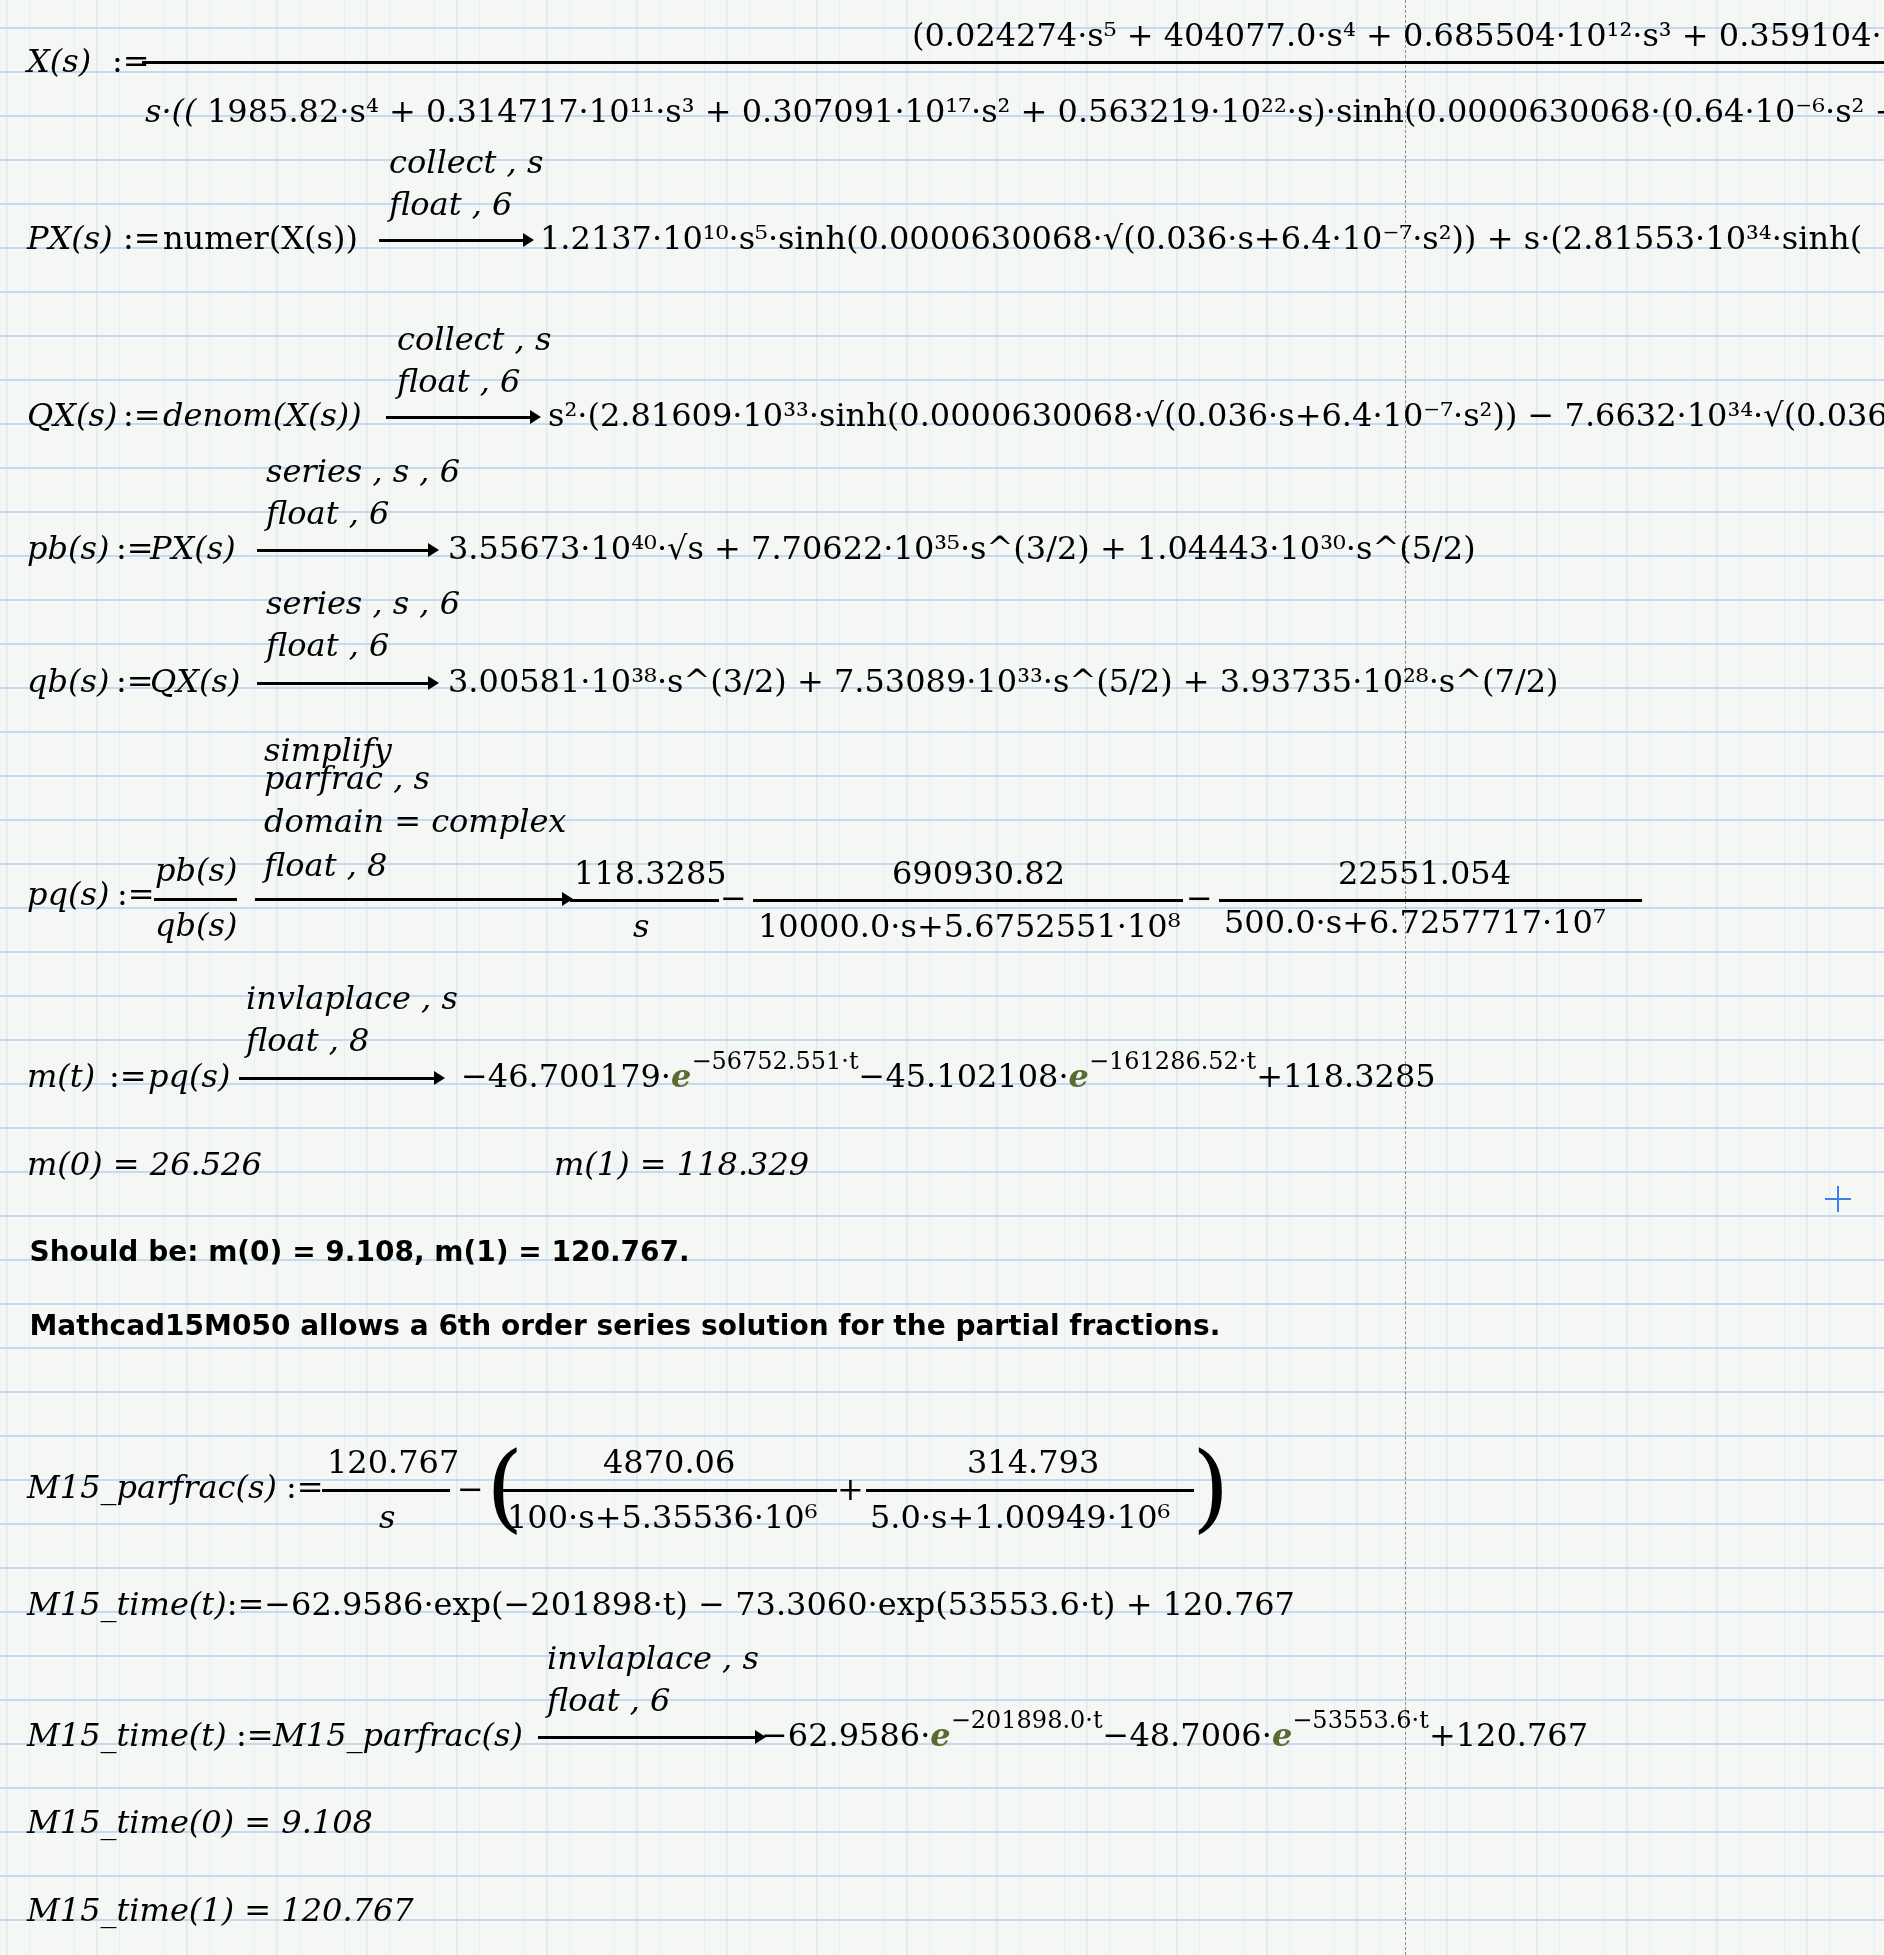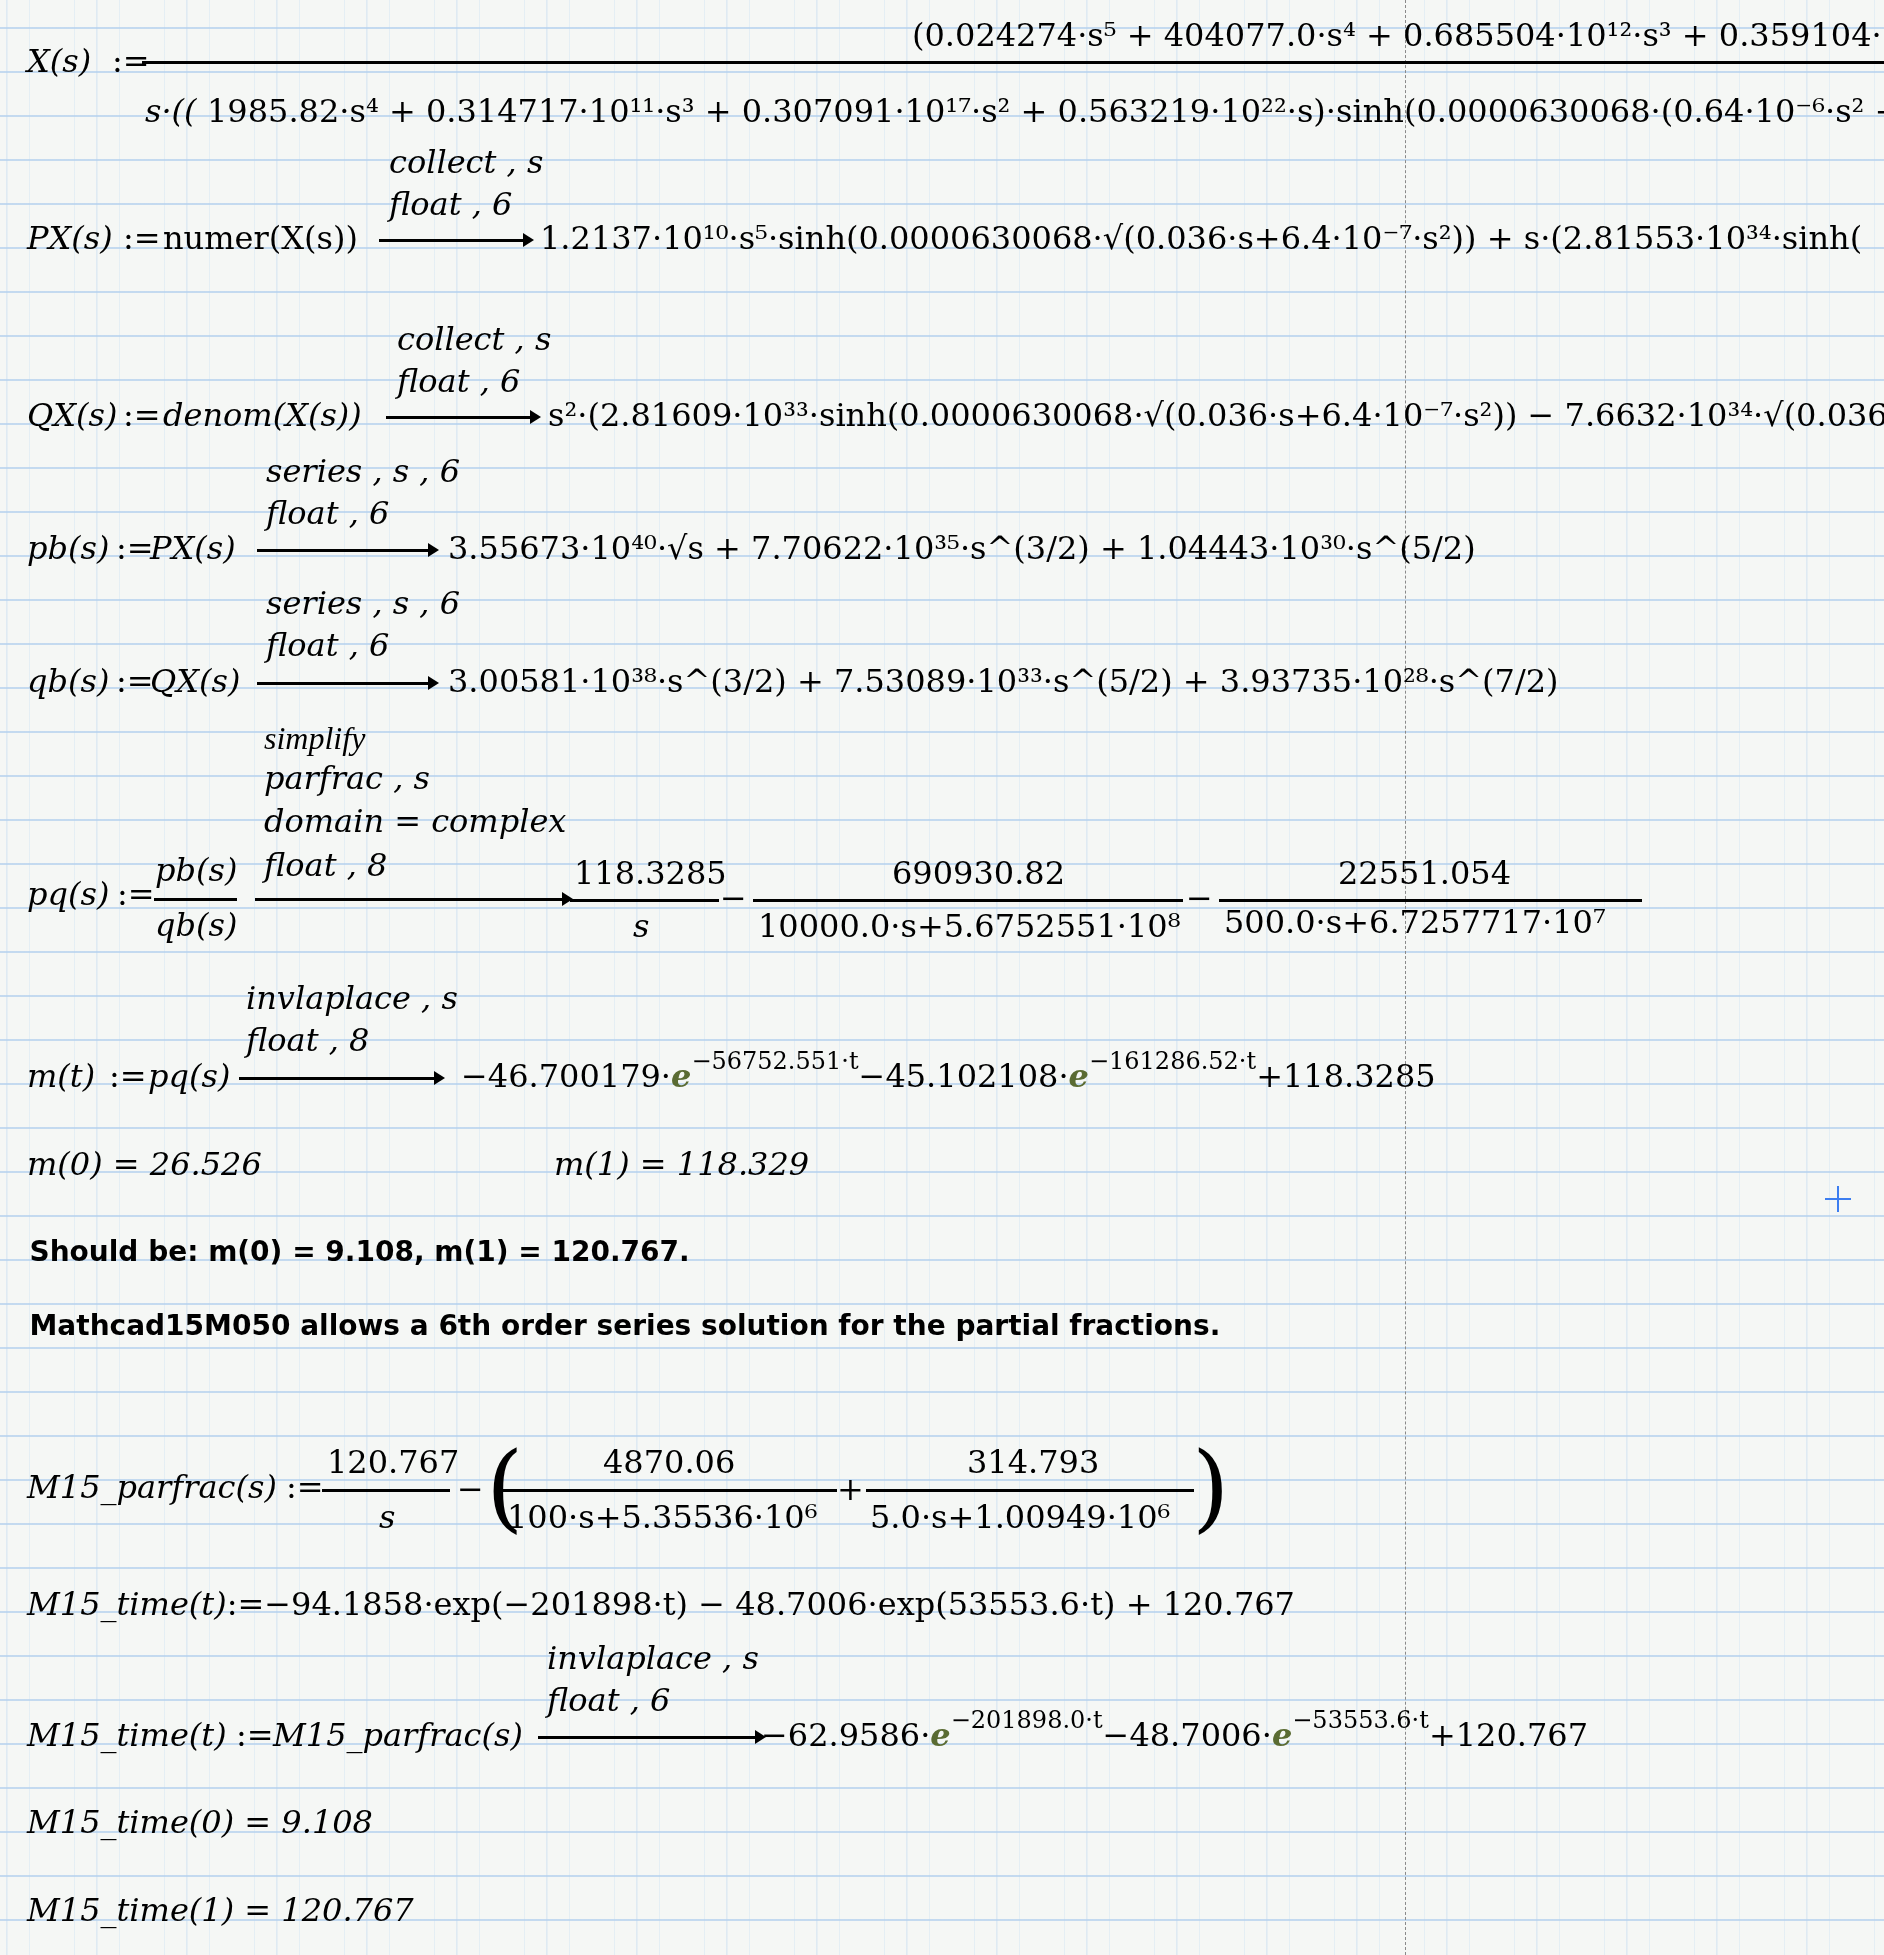--- a/index.html
+++ b/index.html
@@ -85,21 +85,21 @@
   <div class="arrow-line" style="position:absolute; left:230px; top:95px; width:172px;"></div>
   <span style="position:absolute; left:421px; top:78px;">3.00581·10³⁸·s^(3/2) + 7.53089·10³³·s^(5/2) + 3.93735·10²⁸·s^(7/2)</span>
 </div>
 
 <div class="region" style="left:27px; top:718px;">
   <span class="it" style="position:absolute; left:0; top:160px;">pq(s)</span>
   <span style="position:absolute; left:90px; top:160px;">:=</span>
   <span class="it" style="position:absolute; left:128px; top:136px;">pb(s)</span>
   <div style="position:absolute; left:127px; top:180px; width:83px; height:2.6px; background:#000;"></div>
   <span class="it" style="position:absolute; left:128px; top:191px;">qb(s)</span>
-  <span class="it" style="position:absolute; left:237px; top:4px;font-family:Liberation Serif, serif;">simplify</span>
+  <span class="it" style="position:absolute; left:237px; top:16px;">simplify</span>
   <span class="it" style="position:absolute; left:237px; top:44px;">parfrac , s</span>
   <span class="it" style="position:absolute; left:237px; top:87px;">domain = complex</span>
   <span class="it" style="position:absolute; left:237px; top:131px;">float , 8</span>
   <div class="arrow-line" style="position:absolute; left:228px; top:180px; width:308px;"></div>
   <span style="position:absolute; left:547px; top:139px;">118.3285</span>
   <div style="position:absolute; left:543px; top:181px; width:149px; height:2.6px; background:#000;"></div>
   <span class="it" style="position:absolute; left:606px; top:192px;">s</span>
   <span style="position:absolute; left:693px; top:164px;">−</span>
   <span style="position:absolute; left:865px; top:139px;">690930.82</span>
   <div style="position:absolute; left:726px; top:181px; width:430px; height:2.6px; background:#000;"></div>
@@ -142,21 +142,21 @@
   <div style="position:absolute; left:476px; top:65px; width:334px; height:2.6px; background:#000;"></div>
   <span style="position:absolute; left:480px; top:77px;">100·s+5.35536·10⁶</span>
   <span style="position:absolute; left:810px; top:49px;">+</span>
   <span style="position:absolute; left:940px; top:22px;">314.793</span>
   <div style="position:absolute; left:839px; top:65px; width:328px; height:2.6px; background:#000;"></div>
   <span style="position:absolute; left:843px; top:77px;">5.0·s+1.00949·10⁶</span>
   <span class="big-paren" style="position:absolute; left:1165px; top:15.4px; font-size:96px;">)</span>
 </div>
 
 <div class="region" style="left:27px; top:1588px;">
-  <span class="it">M15_time(t)</span><span>:=</span><span>−94.1858·exp(−201898·t) − 48.7006·exp(53553.6·t) + 120.767</span>
+  <span class="it">M15_time(t)</span><span>:=</span><span>−62.9586·exp(−201898·t) − 73.3060·exp(53553.6·t) + 120.767</span>
 </div>
 
 <div class="region" style="left:27px; top:1642px;">
   <span class="it" style="position:absolute; left:0; top:77px;">M15_time(t)</span>
   <span style="position:absolute; left:209px; top:77px;">:=</span>
   <span class="it" style="position:absolute; left:246px; top:77px;">M15_parfrac(s)</span>
   <span class="it" style="position:absolute; left:520px; top:0px;">invlaplace , s</span>
   <span class="it" style="position:absolute; left:520px; top:42px;">float , 6</span>
   <div class="arrow-line" style="position:absolute; left:511px; top:94px; width:218px;"></div>
   <span style="position:absolute; left:734px; top:77px;">

